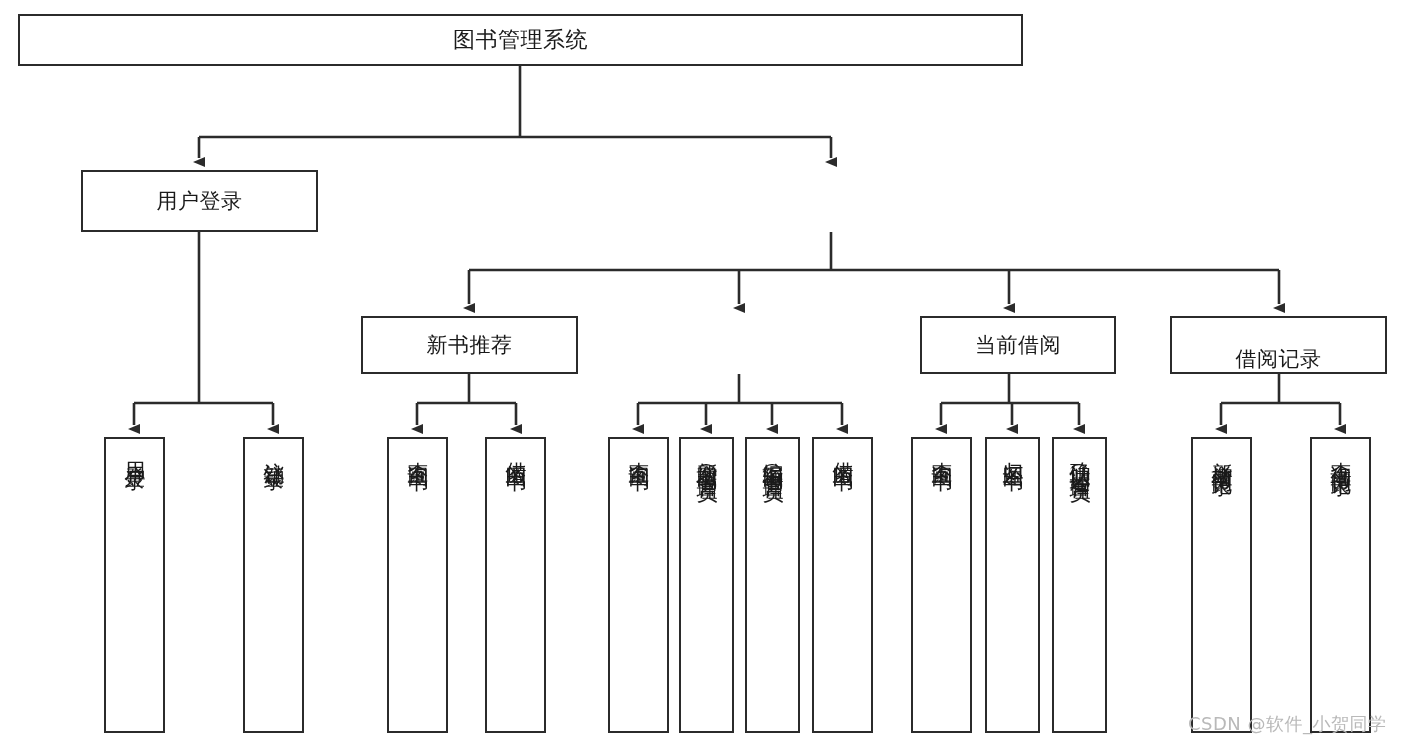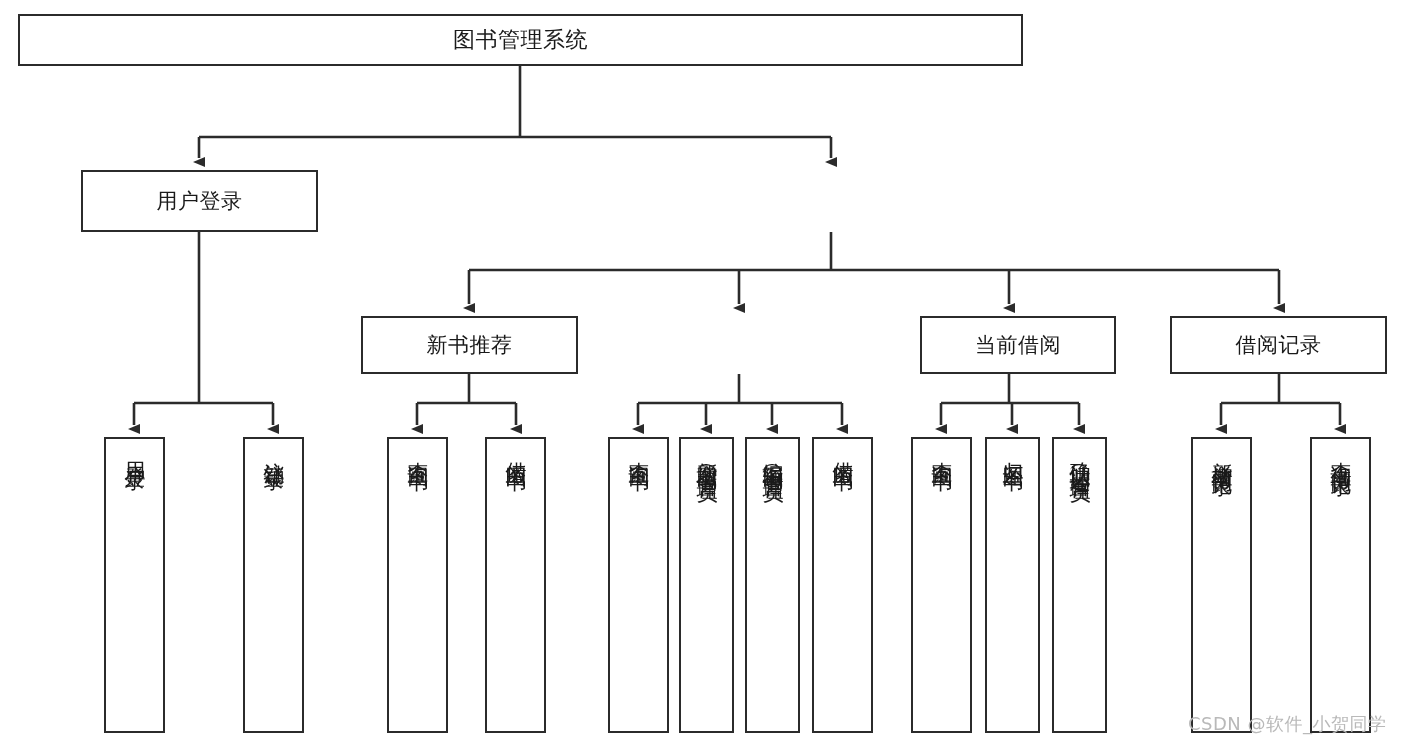--- a/index.html
+++ b/index.html
@@ -142,21 +142,21 @@
   <div class="node horiz" style="left: 81px; top: 170px; width: 237px; height: 62px; border-color: rgb(43, 43, 43); color: rgb(26, 26, 26);">
     <span class="label">用户登录</span>
   </div>
 
   <div class="node horiz" style="left: 361px; top: 316px; width: 217px; height: 58px; border-color: rgb(43, 43, 43); color: rgb(26, 26, 26);">
     <span class="label">新书推荐</span>
   </div>
   <div class="node horiz" style="left: 901px; top: 316px; width: 196px; height: 58px; border-color: rgb(43, 43, 43); color: rgb(26, 26, 26); margin-left: 19px;">
     <span class="label">当前借阅</span>
   </div>
-  <div class="node horiz" style="left: 1170px; top: 316px; width: 217px; height: 58px; border-color: rgb(43, 43, 43); color: rgb(26, 26, 26);">
+  <div class="node horiz" style="left: 1170px; top: 316px; width: 217px; height: 58px; border-color: rgb(43, 43, 43); color: rgb(26, 26, 26); align-items: flex-end;">
     <span class="label">借阅记录</span>
   </div>
 
   <div class="node vert" style="left: 104px; top: 437px; width: 61px; height: 296px; border-color: rgb(43, 43, 43); color: rgb(26, 26, 26);">
     <span class="label">用户登录</span>
   </div>
   <div class="node vert" style="left: 243px; top: 437px; width: 61px; height: 296px; border-color: rgb(43, 43, 43); color: rgb(26, 26, 26);">
     <span class="label">注销登录</span>
   </div>
   <div class="node vert" style="left: 387px; top: 437px; width: 61px; height: 296px; border-color: rgb(43, 43, 43); color: rgb(26, 26, 26);">

